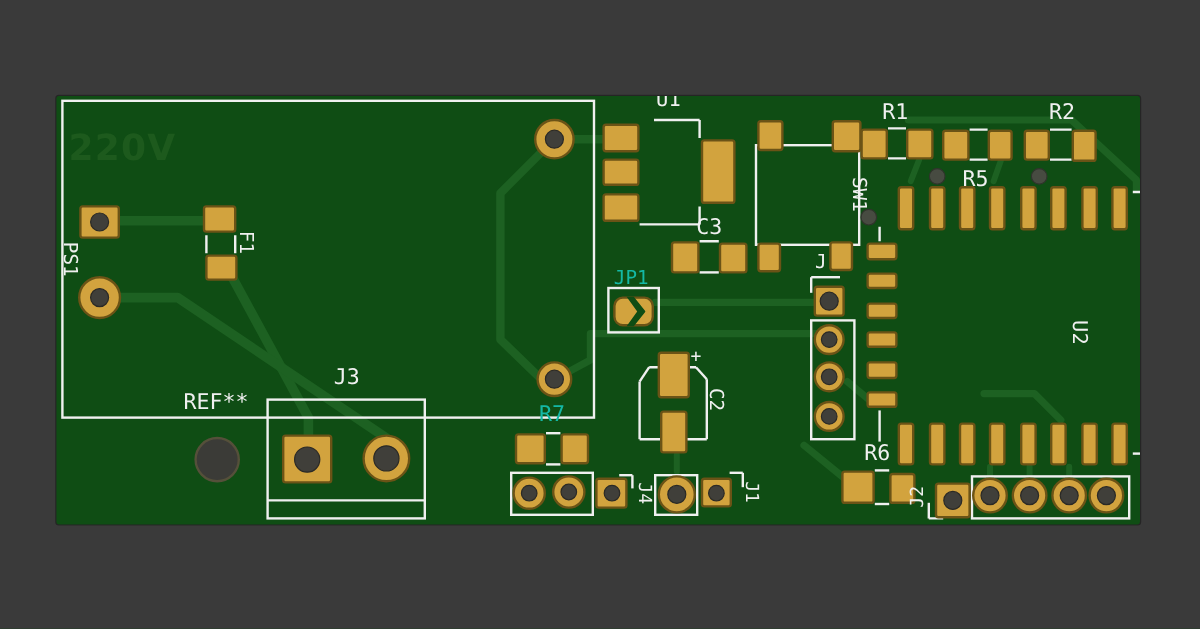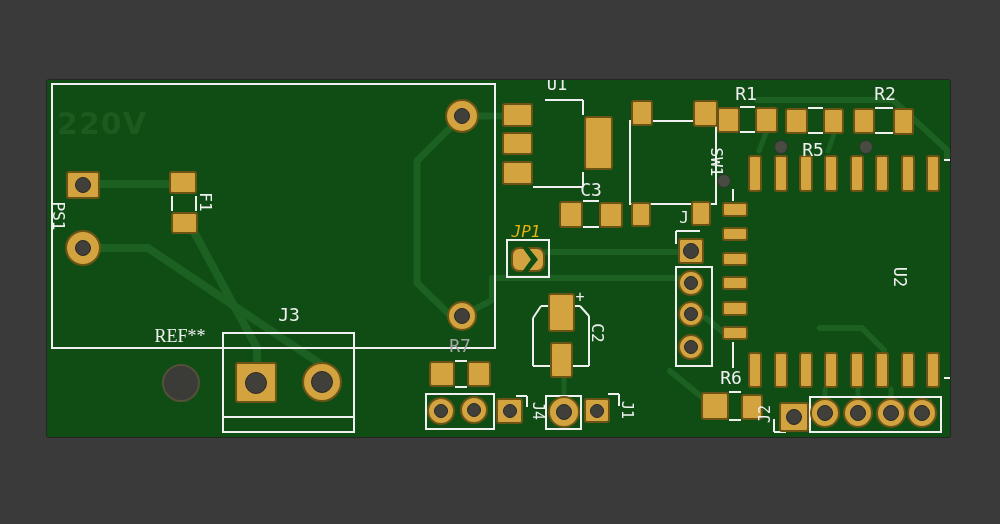--- a/index.html
+++ b/index.html
@@ -182,28 +182,28 @@
       <div class="hole" style="left: 727px; top: 60px; width: 14px; height: 14px; background: rgb(71, 75, 65); border: 1px solid rgb(48, 52, 44);"></div>
       <div class="hole" style="left: 812px; top: 60px; width: 14px; height: 14px; background: rgb(71, 75, 65); border: 1px solid rgb(48, 52, 44);"></div>
       <div class="hole" style="left: 670px; top: 94px; width: 14px; height: 14px; background: rgb(71, 75, 65); border: 1px solid rgb(48, 52, 44);"></div>
       <div class="hole" style="left: 115px; top: 284px; width: 38px; height: 38px; background: rgb(59, 59, 55); border: 2px solid rgb(85, 80, 58);"></div>
       <svg width="16" height="25" style="left: 475px; top: 167px;">
         <polygon points="0,0 6,0 16,12.5 6,25 0,25 9,12.5" fill="#0f4d14"></polygon>
       </svg>
       <span class="lbl copper" style="left: 55px; top: 44px; font-size: 30px; color: rgb(29, 90, 29); transform: translate(-50%, -50%) rotate(0deg);">220V</span>
       <span class="lbl" style="left: 11px; top: 136px; font-size: 16px; color: rgb(240, 240, 240); transform: translate(-50%, -50%) rotate(90deg);">PS1</span>
       <span class="lbl" style="left: 158px; top: 122px; font-size: 16px; color: rgb(240, 240, 240); transform: translate(-50%, -50%) rotate(90deg);">F1</span>
-      <span class="lbl" style="left: 133px; top: 256px; font-size: 18px; color: rgb(240, 240, 240); transform: translate(-50%, -50%) rotate(0deg); font-family: Liberation Serif, serif;">REF**</span>
+      <span class="lbl" style="left: 133px; top: 256px; font-size: 18px; color: rgb(240, 240, 240); transform: translate(-50%, -50%) rotate(0deg);">REF**</span>
       <span class="lbl" style="left: 242px; top: 235px; font-size: 18px; color: rgb(240, 240, 240); transform: translate(-50%, -50%) rotate(0deg);">J3</span>
       <span class="lbl" style="left: 510px; top: 4px; font-size: 17px; color: rgb(240, 240, 240); transform: translate(-50%, -50%) rotate(0deg);">U1</span>
       <span class="lbl" style="left: 544px; top: 110px; font-size: 18px; color: rgb(240, 240, 240); transform: translate(-50%, -50%) rotate(0deg);">C3</span>
-      <span class="lbl" style="left: 479px; top: 152px; font-size: 16px; color: #eab308; transform: translate(-50%, -50%) rotate(0deg); font-style: italic;">JP1</span>
+      <span class="lbl" style="left: 479px; top: 152px; font-size: 16px; color: #14b8a6; transform: translate(-50%, -50%) rotate(0deg);">JP1</span>
       <span class="lbl" style="left: 550px; top: 253px; font-size: 16px; color: rgb(240, 240, 240); transform: translate(-50%, -50%) rotate(90deg);">C2</span>
       <span class="lbl" style="left: 533px; top: 217px; font-size: 15px; color: rgb(240, 240, 240); transform: translate(-50%, -50%) rotate(0deg);">+</span>
-      <span class="lbl" style="left: 413px; top: 266px; font-size: 18px; color: #a3a3a3; transform: translate(-50%, -50%) rotate(0deg);">R7</span>
+      <span class="lbl" style="left: 413px; top: 266px; font-size: 18px; color: #14b8a6; transform: translate(-50%, -50%) rotate(0deg);">R7</span>
       <span class="lbl" style="left: 490px; top: 331px; font-size: 15px; color: rgb(240, 240, 240); transform: translate(-50%, -50%) rotate(90deg);">J4</span>
       <span class="lbl" style="left: 579px; top: 330px; font-size: 15px; color: rgb(240, 240, 240); transform: translate(-50%, -50%) rotate(90deg);">J1</span>
       <span class="lbl" style="left: 637px; top: 138px; font-size: 16px; color: rgb(240, 240, 240); transform: translate(-50%, -50%) rotate(0deg);">J</span>
       <span class="lbl" style="left: 669px; top: 82px; font-size: 16px; color: rgb(240, 240, 240); transform: translate(-50%, -50%) rotate(90deg);">SW1</span>
       <span class="lbl" style="left: 699px; top: 14px; font-size: 18px; color: rgb(240, 240, 240); transform: translate(-50%, -50%) rotate(0deg);">R1</span>
       <span class="lbl" style="left: 766px; top: 70px; font-size: 18px; color: rgb(240, 240, 240); transform: translate(-50%, -50%) rotate(0deg);">R5</span>
       <span class="lbl" style="left: 838px; top: 14px; font-size: 18px; color: rgb(240, 240, 240); transform: translate(-50%, -50%) rotate(0deg);">R2</span>
       <span class="lbl" style="left: 852px; top: 197px; font-size: 17px; color: rgb(240, 240, 240); transform: translate(-50%, -50%) rotate(90deg);">U2</span>
       <span class="lbl" style="left: 684px; top: 298px; font-size: 18px; color: rgb(240, 240, 240); transform: translate(-50%, -50%) rotate(0deg);">R6</span>
       <span class="lbl" style="left: 718px; top: 334px; font-size: 15px; color: rgb(240, 240, 240); transform: translate(-50%, -50%) rotate(-90deg);">J2</span>

